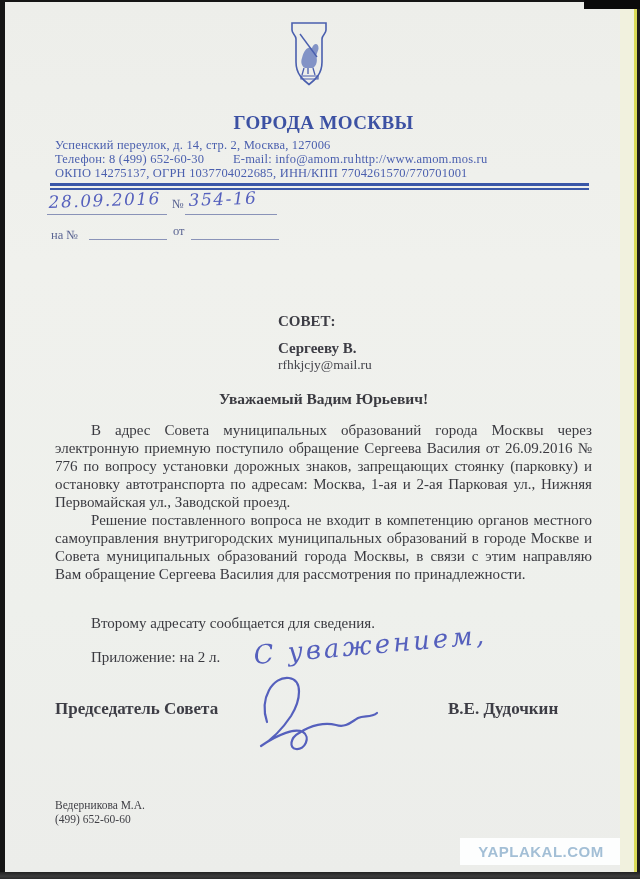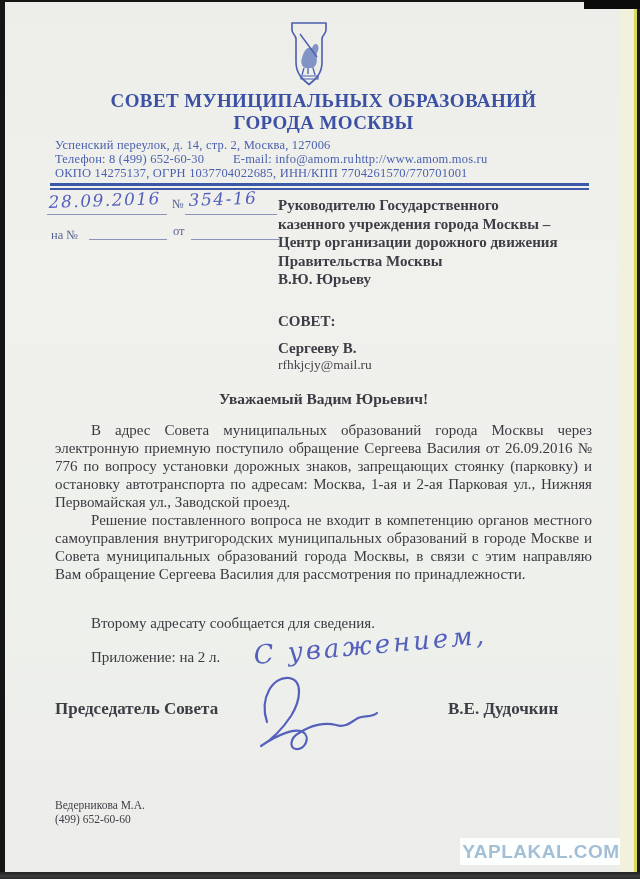--- a/index.html
+++ b/index.html
@@ -30,39 +30,38 @@
   .copy-label{font-weight:bold; font-size:15px; color:#3d3d45;}
   .copy-email{font-size:13.5px; color:#45454c;}
   .salutation{left:50px; width:537px; text-align:center; font-weight:bold; font-size:15.5px; color:#3a3a40;}
   .bodytext{left:50px; width:537px; font-size:15px; line-height:18px; color:#3a3a40;}
   .bodytext p{margin:0; text-indent:36px; text-align:justify;font-family:Liberation Serif, serif;}
   .sig-title{font-weight:bold; font-size:17px; color:#3d3d45;}
   .footer-text{font-size:11.5px; line-height:14px; color:#3f3f45;}
   .watermark{left:455px; top:836px; width:162px; height:27px; background:#fdfefe;
              display:flex; align-items:center; justify-content:center;
              font-family:"Liberation Sans", sans-serif; font-weight:bold;
-             font-size:19px; letter-spacing:0.5px; color:#a3bfd6;}
+             font-size:15px; letter-spacing:0.5px; color:#a3bfd6;}
 </style>
 </head>
 <body>
 
 <div class="scan">
   <div class="paper">
 
     <div class="abs" style="left:282px; top:20px; width:44px; height:64px;">
       <svg width="44" height="64" viewBox="0 0 44 64">
         <path d="M5,1 L39,1 L39,8 C39,12 35,13 35,17 L35,40 C35,52 28,58 22,62.5 C16,58 9,52 9,40 L9,17 C9,13 5,12 5,8 Z" fill="none" stroke="#4a5fae" stroke-width="1.6"></path>
         <path d="M15,36 C17,28 21,24 25,26 C27,20 32,21 31.5,27 L29,34 C31,38 29.5,44 26,46 L18,46 C14.5,44 13.5,40 15,36 Z" fill="#5d74ba" opacity="0.75"></path>
         <path d="M13,12 L30,35" stroke="#4a5fae" stroke-width="1.4" fill="none"></path>
         <path d="M17,46 L15,53 M26,46 L28,53 M21,46 L21,52" stroke="#4a5fae" stroke-width="1.3" fill="none"></path>
         <path d="M14,54 L31,54 L31,57 L14,57 Z" fill="none" stroke="#4a5fae" stroke-width="1.2"></path>
       </svg>
     </div>
 
-    <div class="abs org-title" style="top:88px;">СОВЕТ МУНИЦИПАЛЬНЫХ ОБРАЗОВАНИЙ</div>
     <div class="abs org-title" style="top:110px;">ГОРОДА МОСКВЫ</div>
 
     <div class="abs contact" style="left:50px; top:136px;">Успенский переулок, д. 14, стр. 2, Москва, 127006</div>
     <div class="abs" style="left:50px; top:150px; width:537px; height:14px;">
       <span class="abs contact" style="left:0;">Телефон: 8 (499) 652-60-30</span>
       <span class="abs contact" style="left:178px;">E-mail: info@amom.ru</span>
       <span class="abs contact" style="left:300px;">http://www.amom.mos.ru</span>
     </div>
     <div class="abs contact" style="left:50px; top:164px;">ОКПО 14275137, ОГРН 1037704022685, ИНН/КПП 7704261570/770701001</div>
 
@@ -72,27 +71,20 @@
     <div class="abs fieldline" style="left:42px; top:211px; width:120px;"></div>
     <span class="abs field-label" style="left:167px; top:195px;">№</span>
     <div class="abs handwriting script-ref" style="left:184px; top:188px;">354-16</div>
     <div class="abs fieldline" style="left:180px; top:211px; width:92px;"></div>
 
     <span class="abs field-label" style="left:46px; top:226px;">на №</span>
     <div class="abs fieldline" style="left:84px; top:236px; width:78px;"></div>
     <span class="abs field-label" style="left:168px; top:222px;">от</span>
     <div class="abs fieldline" style="left:186px; top:236px; width:88px;"></div>
 
-    <div class="abs recipient" style="left:273px; top:194px;">
-      <div>Руководителю Государственного</div>
-      <div>казенного учреждения города Москвы –</div>
-      <div>Центр организации дорожного движения</div>
-      <div>Правительства Москвы</div>
-      <div>В.Ю. Юрьеву</div>
-    </div>
 
     <div class="abs copy-label" style="left:273px; top:311px;">СОВЕТ:</div>
     <div class="abs copy-label" style="left:273px; top:338px;">Сергееву В.</div>
     <div class="abs copy-email" style="left:273px; top:355px;">rfhkjcjy@mail.ru</div>
 
     <div class="abs salutation" style="top:388px;">Уважаемый Вадим Юрьевич!</div>
 
     <div class="abs bodytext" style="top:419px;">
       <p>В адрес Совета муниципальных образований города Москвы через электронную приемную поступило обращение Сергеева Василия от 26.09.2016 № 776 по вопросу установки дорожных знаков, запрещающих стоянку (парковку) и остановку автотранспорта по адресам: Москва, 1-ая и 2-ая Парковая ул., Нижняя Первомайская ул., Заводской проезд.</p>
       <p>Решение поставленного вопроса не входит в компетенцию органов местного самоуправления внутригородских муниципальных образований в городе Москве и Совета муниципальных образований города Москвы, в связи с этим направляю Вам обращение Сергеева Василия для рассмотрения по принадлежности.</p>

